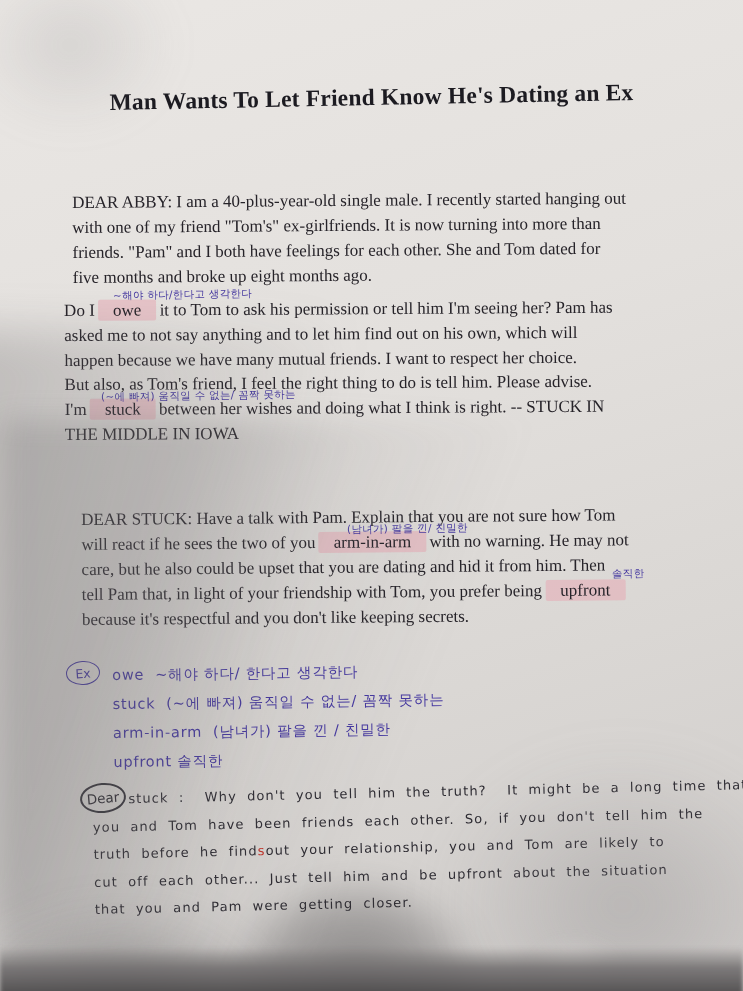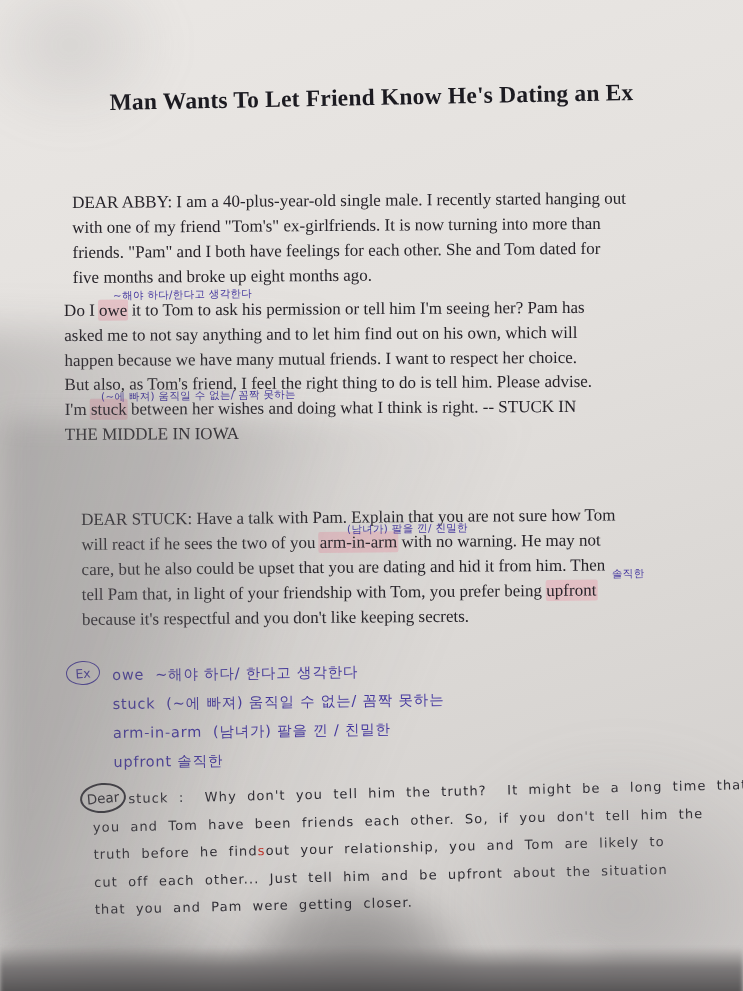--- a/index.html
+++ b/index.html
@@ -14,21 +14,21 @@
   .doc-title{position:absolute;left:0;top:84px;width:743px;text-align:center;
              font-size:23.5px;font-weight:700;color:#1c1b21;letter-spacing:.2px;
              transform:rotate(-1.1deg);}
   .para{position:absolute;color:#262329;font-size:17px;}
   .para .tline{white-space:pre;height:25px;line-height:25px;}
   .para-abby{left:72px;top:190px;transform:rotate(-0.45deg);transform-origin:left top;}
   .para-question{left:64px;top:299px;transform:rotate(-0.35deg);transform-origin:left top;}
   .para-question .tline{height:24.8px;line-height:24.8px;}
   .para-answer{left:81px;top:507px;transform:rotate(-0.5deg);transform-origin:left top;}
 
-  .hl{background:rgba(233,162,176,0.48);border-radius:2px;padding:1px 1px;margin:0 -1px;}
+  .hl{background:rgba(233,162,176,0.48);border-radius:2px;padding:1px 15px;margin:0 -1px;}
 
   
   .kann{position:absolute;font-family:"DejaVu Sans",sans-serif;font-size:10.5px;
         color:#4538a0;white-space:pre;letter-spacing:.3px;}
   .ann-owe{left:113px;top:288px;transform:rotate(-1deg);}
   .ann-stuck{left:101px;top:389px;transform:rotate(-0.8deg);}
   .ann-arm{left:347px;top:522px;transform:rotate(-0.8deg);}
   .ann-upfront{left:612px;top:567px;transform:rotate(-1deg);}
 
   

